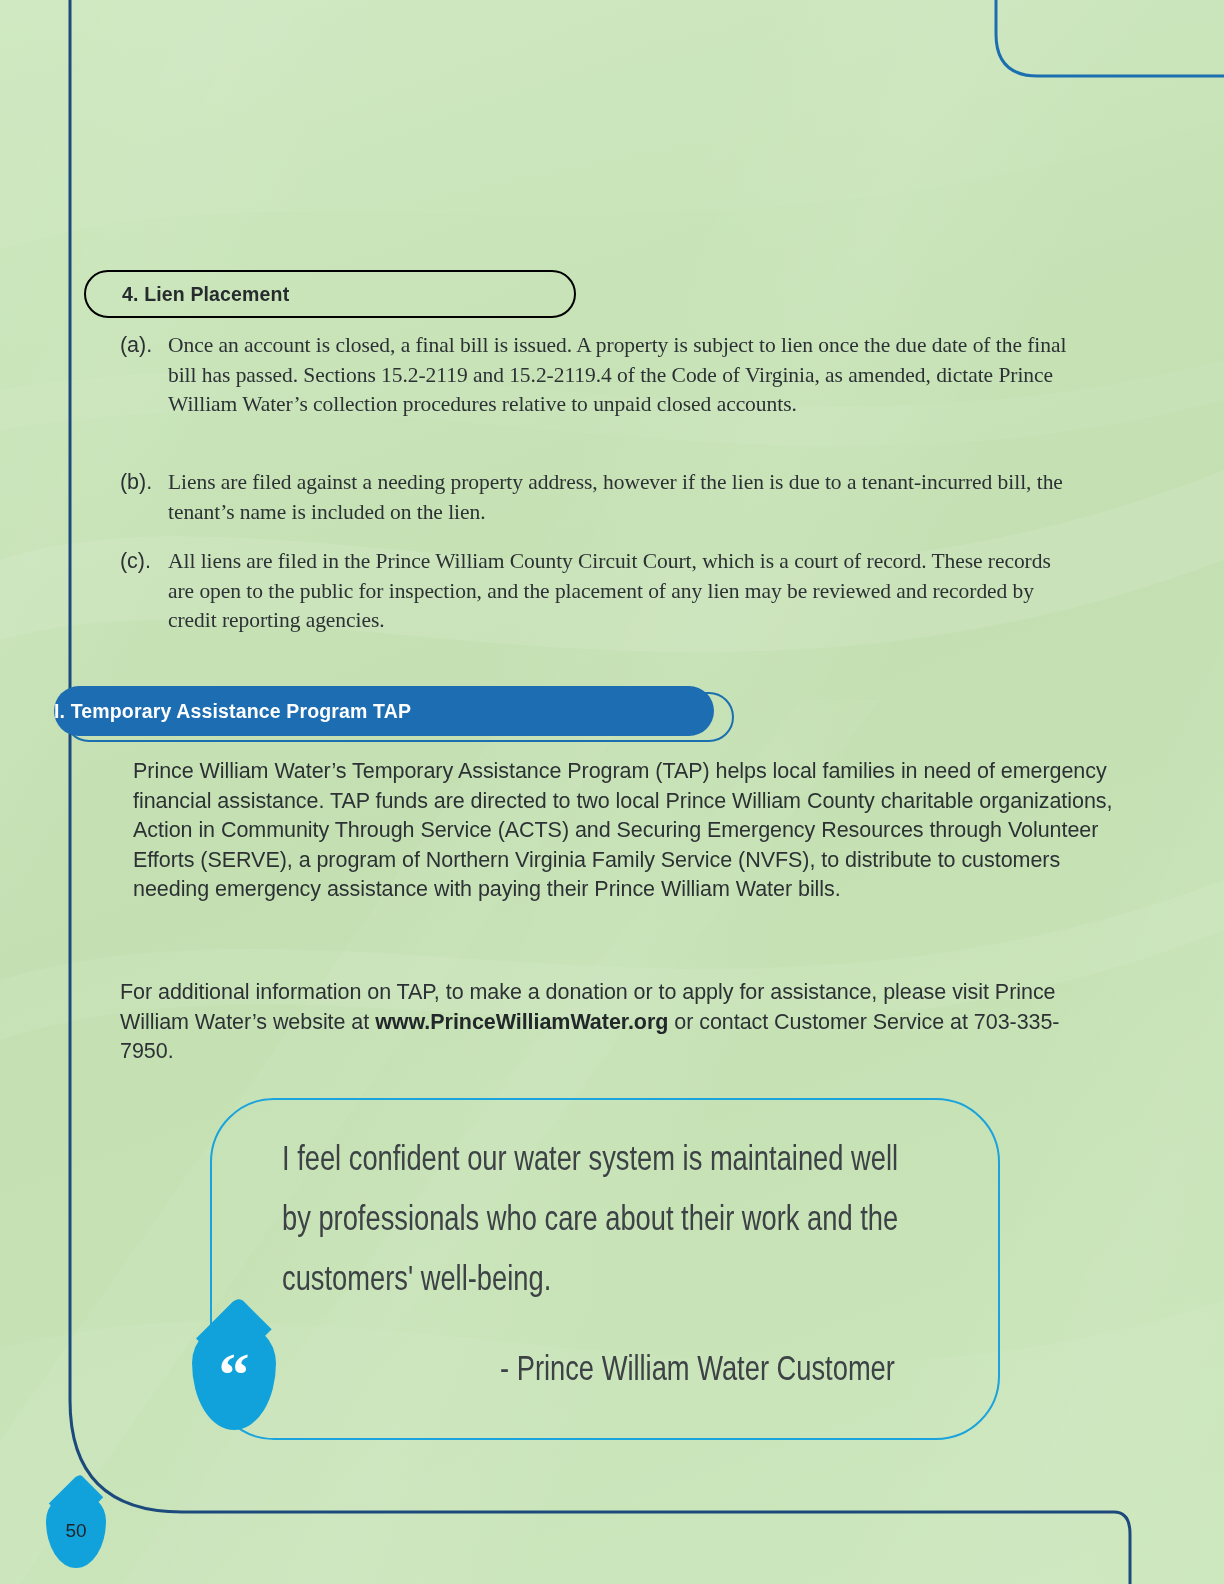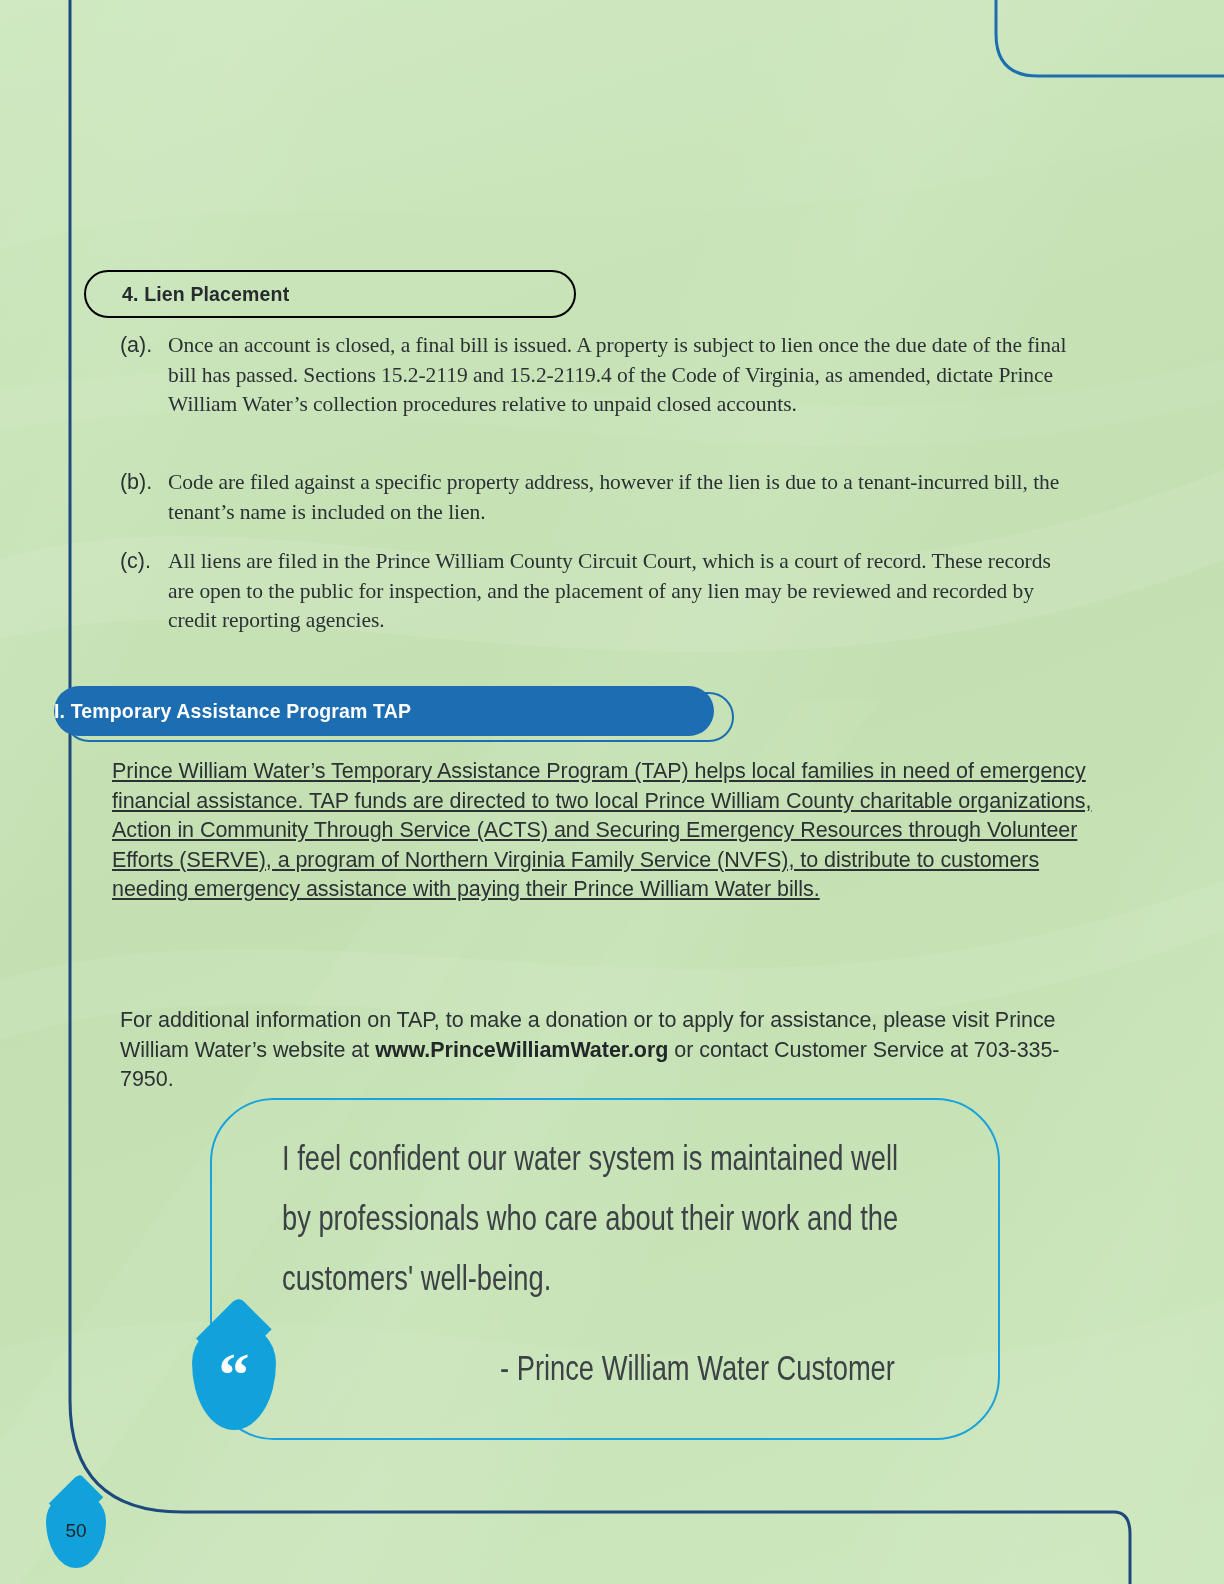--- a/index.html
+++ b/index.html
@@ -108,22 +108,22 @@
   }
   .lettered {
     display: flex;
   }
   .lettered .marker { flex: 0 0 48px; }
   .lettered .ltext { flex: 1; font-family: Liberation Serif, serif; }
 
   #para-a { left: 120px; top: 331px; width: 975px; }
   #para-b { left: 120px; top: 468px; width: 960px; }
   #para-c { left: 120px; top: 547px; width: 950px; }
-  #tap-para-1 { left: 112px; top: 757px; width: 980px; text-decoration: underline; }
-  #tap-para-2 { left: 120px; top: 978px; width: 975px; margin-top: 28px; }
+  #tap-para-1 { left: 133px; top: 757px; width: 980px; }
+  #tap-para-2 { left: 120px; top: 978px; width: 975px; }
   .bold-link { font-weight: bold; color: #222729; }
 
   
   #quote-box {
     position: absolute;
     left: 210px; top: 1098px;
     width: 790px; height: 342px;
     border: 2.5px solid #1aa3dc;
     border-radius: 64px;
     background: transparent;
@@ -235,21 +235,21 @@
     <span class="pill-label">4. Lien Placement</span>
   </div>
 
   <div class="body-text lettered" id="para-a">
     <span class="marker">(a).</span>
     <span class="ltext">Once an account is closed, a final bill is issued. A property is subject to lien once the due date of the final bill has passed. Sections 15.2-2119 and 15.2-2119.4 of the Code of Virginia, as amended, dictate Prince William Water’s collection procedures relative to unpaid closed accounts.</span>
   </div>
 
   <div class="body-text lettered" id="para-b">
     <span class="marker">(b).</span>
-    <span class="ltext">Code are filed against a specific property address, however if the lien is due to a tenant-incurred bill, the tenant’s name is included on the lien.</span>
+    <span class="ltext">Liens are filed against a needing property address, however if the lien is due to a tenant-incurred bill, the tenant’s name is included on the lien.</span>
   </div>
 
   <div class="body-text lettered" id="para-c">
     <span class="marker">(c).</span>
     <span class="ltext">All liens are filed in the Prince William County Circuit Court, which is a court of record. These records are open to the public for inspection, and the placement of any lien may be reviewed and recorded by credit reporting agencies.</span>
   </div>
 
   <div id="tap-header">
     <div id="tap-pill-ghost"></div>
     <div id="tap-pill-fill">

